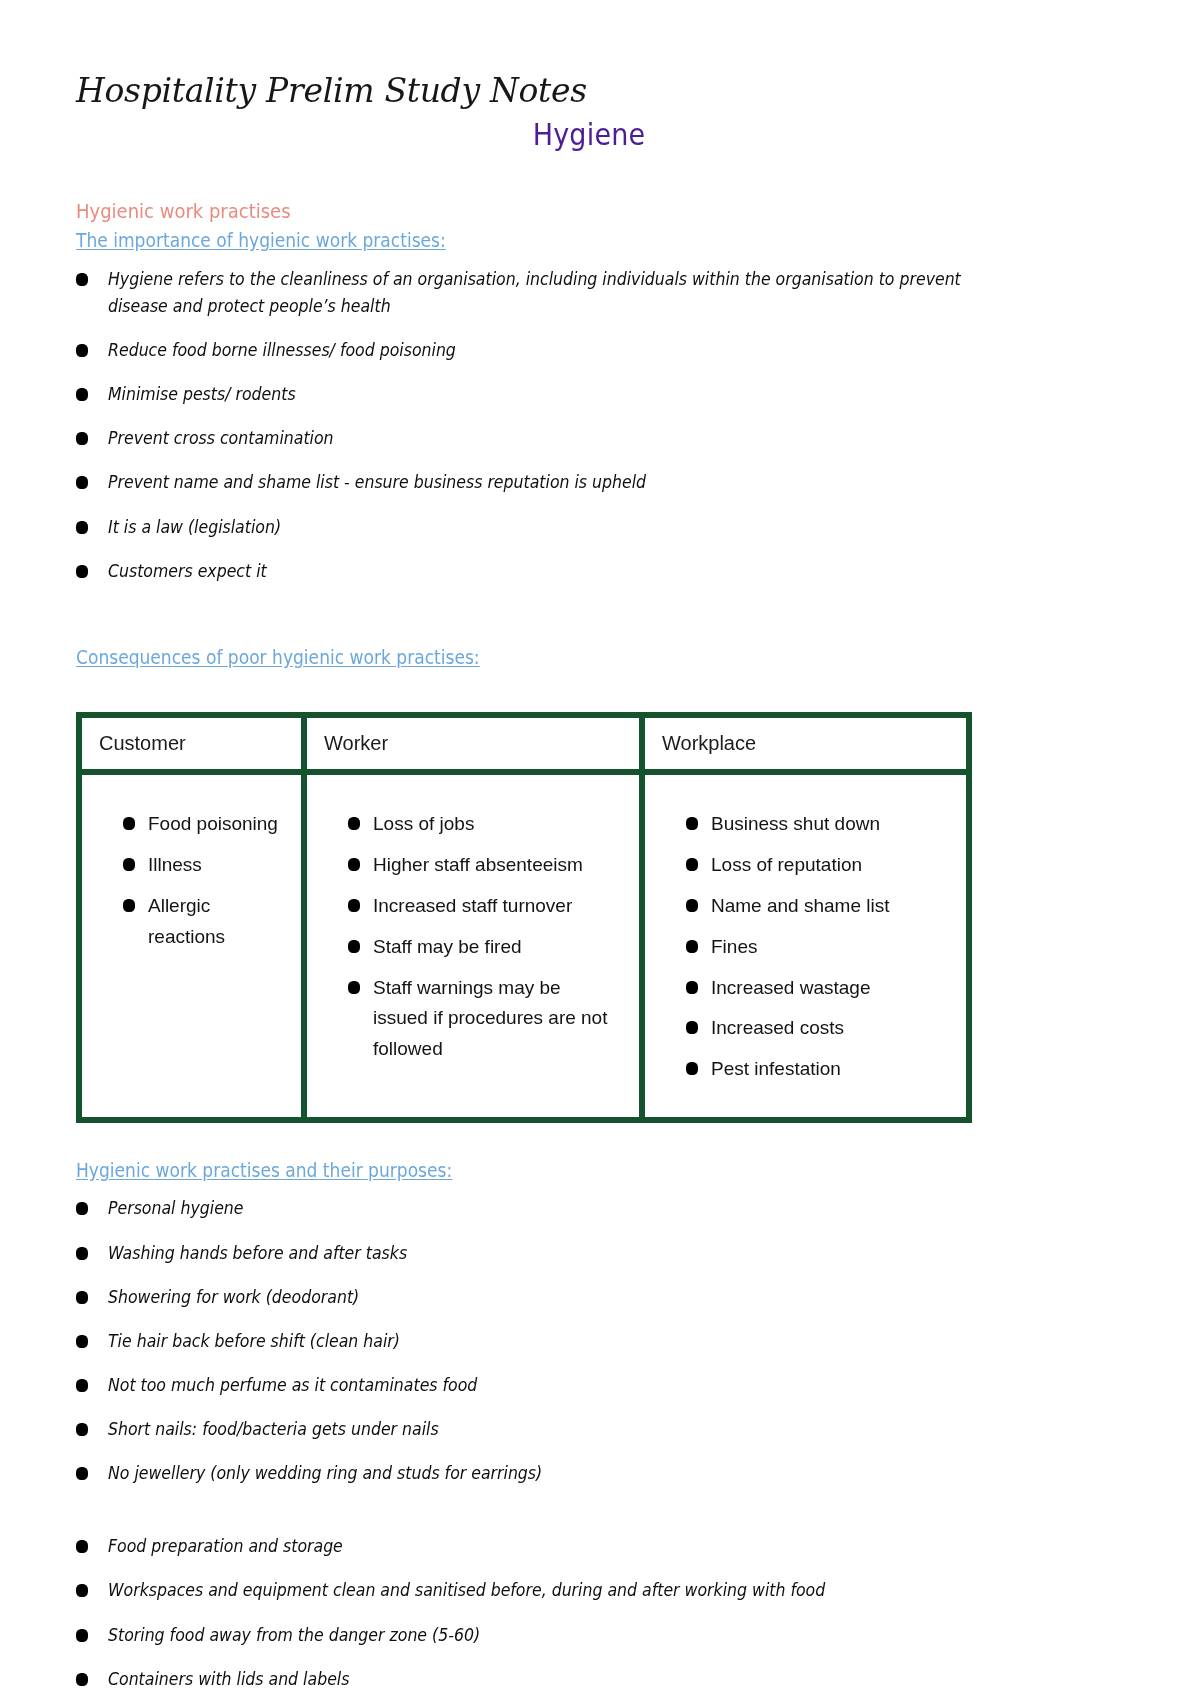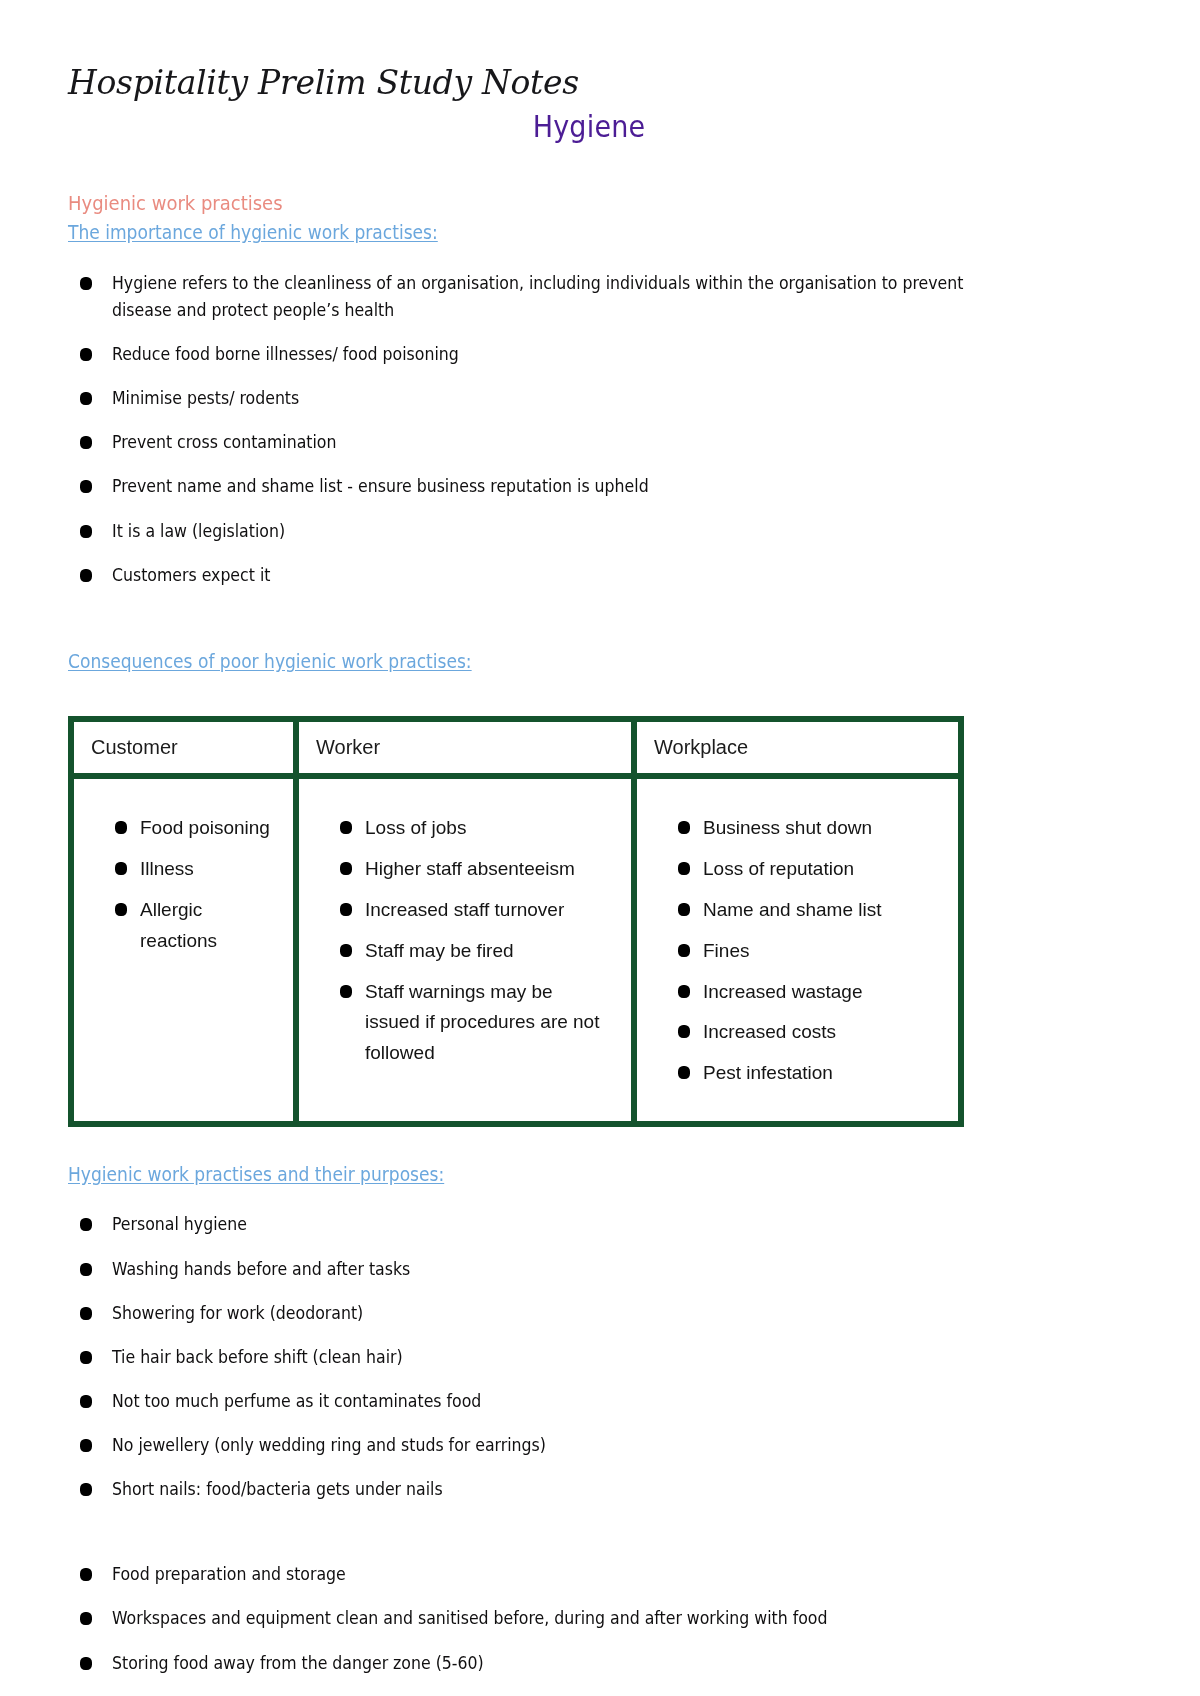--- a/index.html
+++ b/index.html
@@ -5,21 +5,21 @@
   html,body{margin:0;padding:0;}
   body{
     width:1200px;height:1696px;
     background:#ffffff;
     font-family:"Liberation Sans", sans-serif;
     -webkit-font-smoothing:antialiased;
   }
   .page{
     position:relative;
     width:1200px;height:1480px;
-    padding:0;
+    padding:8px;
     box-sizing:border-box;
   }
   .inner{
     padding:62px 66px 0 68px;
   }
 
   
   .doc-title{
     font-family:"DejaVu Serif", serif;
     font-style:italic;
@@ -55,22 +55,23 @@
     text-underline-offset:2px;
     margin:0 0 12px 0;
     line-height:1.4;
     display:inline-block;
   }
   .sub-head.spaced{margin-top:42px;}
 
   
   ul.bl{
     list-style:none;
-    margin:12px;
+    margin:0;
     padding:0;
+    font-style:italic;
   }
   ul.bl > li{
     position:relative;
     font-family:"DejaVu Sans Condensed","Liberation Sans", sans-serif;
     font-size:17.5px;
     line-height:1.55;
     color:#100f10;
     margin:0 0 17px 0;
     padding-left:32px;
   }
@@ -220,22 +221,22 @@
 
     <div class="group">
       <ul class="bl lvl1">
         <li><span class="bullet"></span><span>Personal hygiene</span></li>
       </ul>
       <ul class="bl lvl2">
         <li><span class="bullet"></span><span>Washing hands before and after tasks</span></li>
         <li><span class="bullet"></span><span>Showering for work (deodorant)</span></li>
         <li><span class="bullet"></span><span>Tie hair back before shift (clean hair)</span></li>
         <li><span class="bullet"></span><span>Not too much perfume as it contaminates food</span></li>
+        <li><span class="bullet"></span><span>Short nails: food/bacteria gets under nails</span></li>
         <li><span class="bullet"></span><span>No jewellery (only wedding ring and studs for earrings)</span></li>
-        <li><span class="bullet"></span><span>Short nails: food/bacteria gets under nails</span></li>
       </ul>
     </div>
 
     <div class="group-gap"></div>
 
     <div class="group">
       <ul class="bl lvl1">
         <li><span class="bullet"></span><span>Food preparation and storage</span></li>
       </ul>
       <ul class="bl lvl2">

